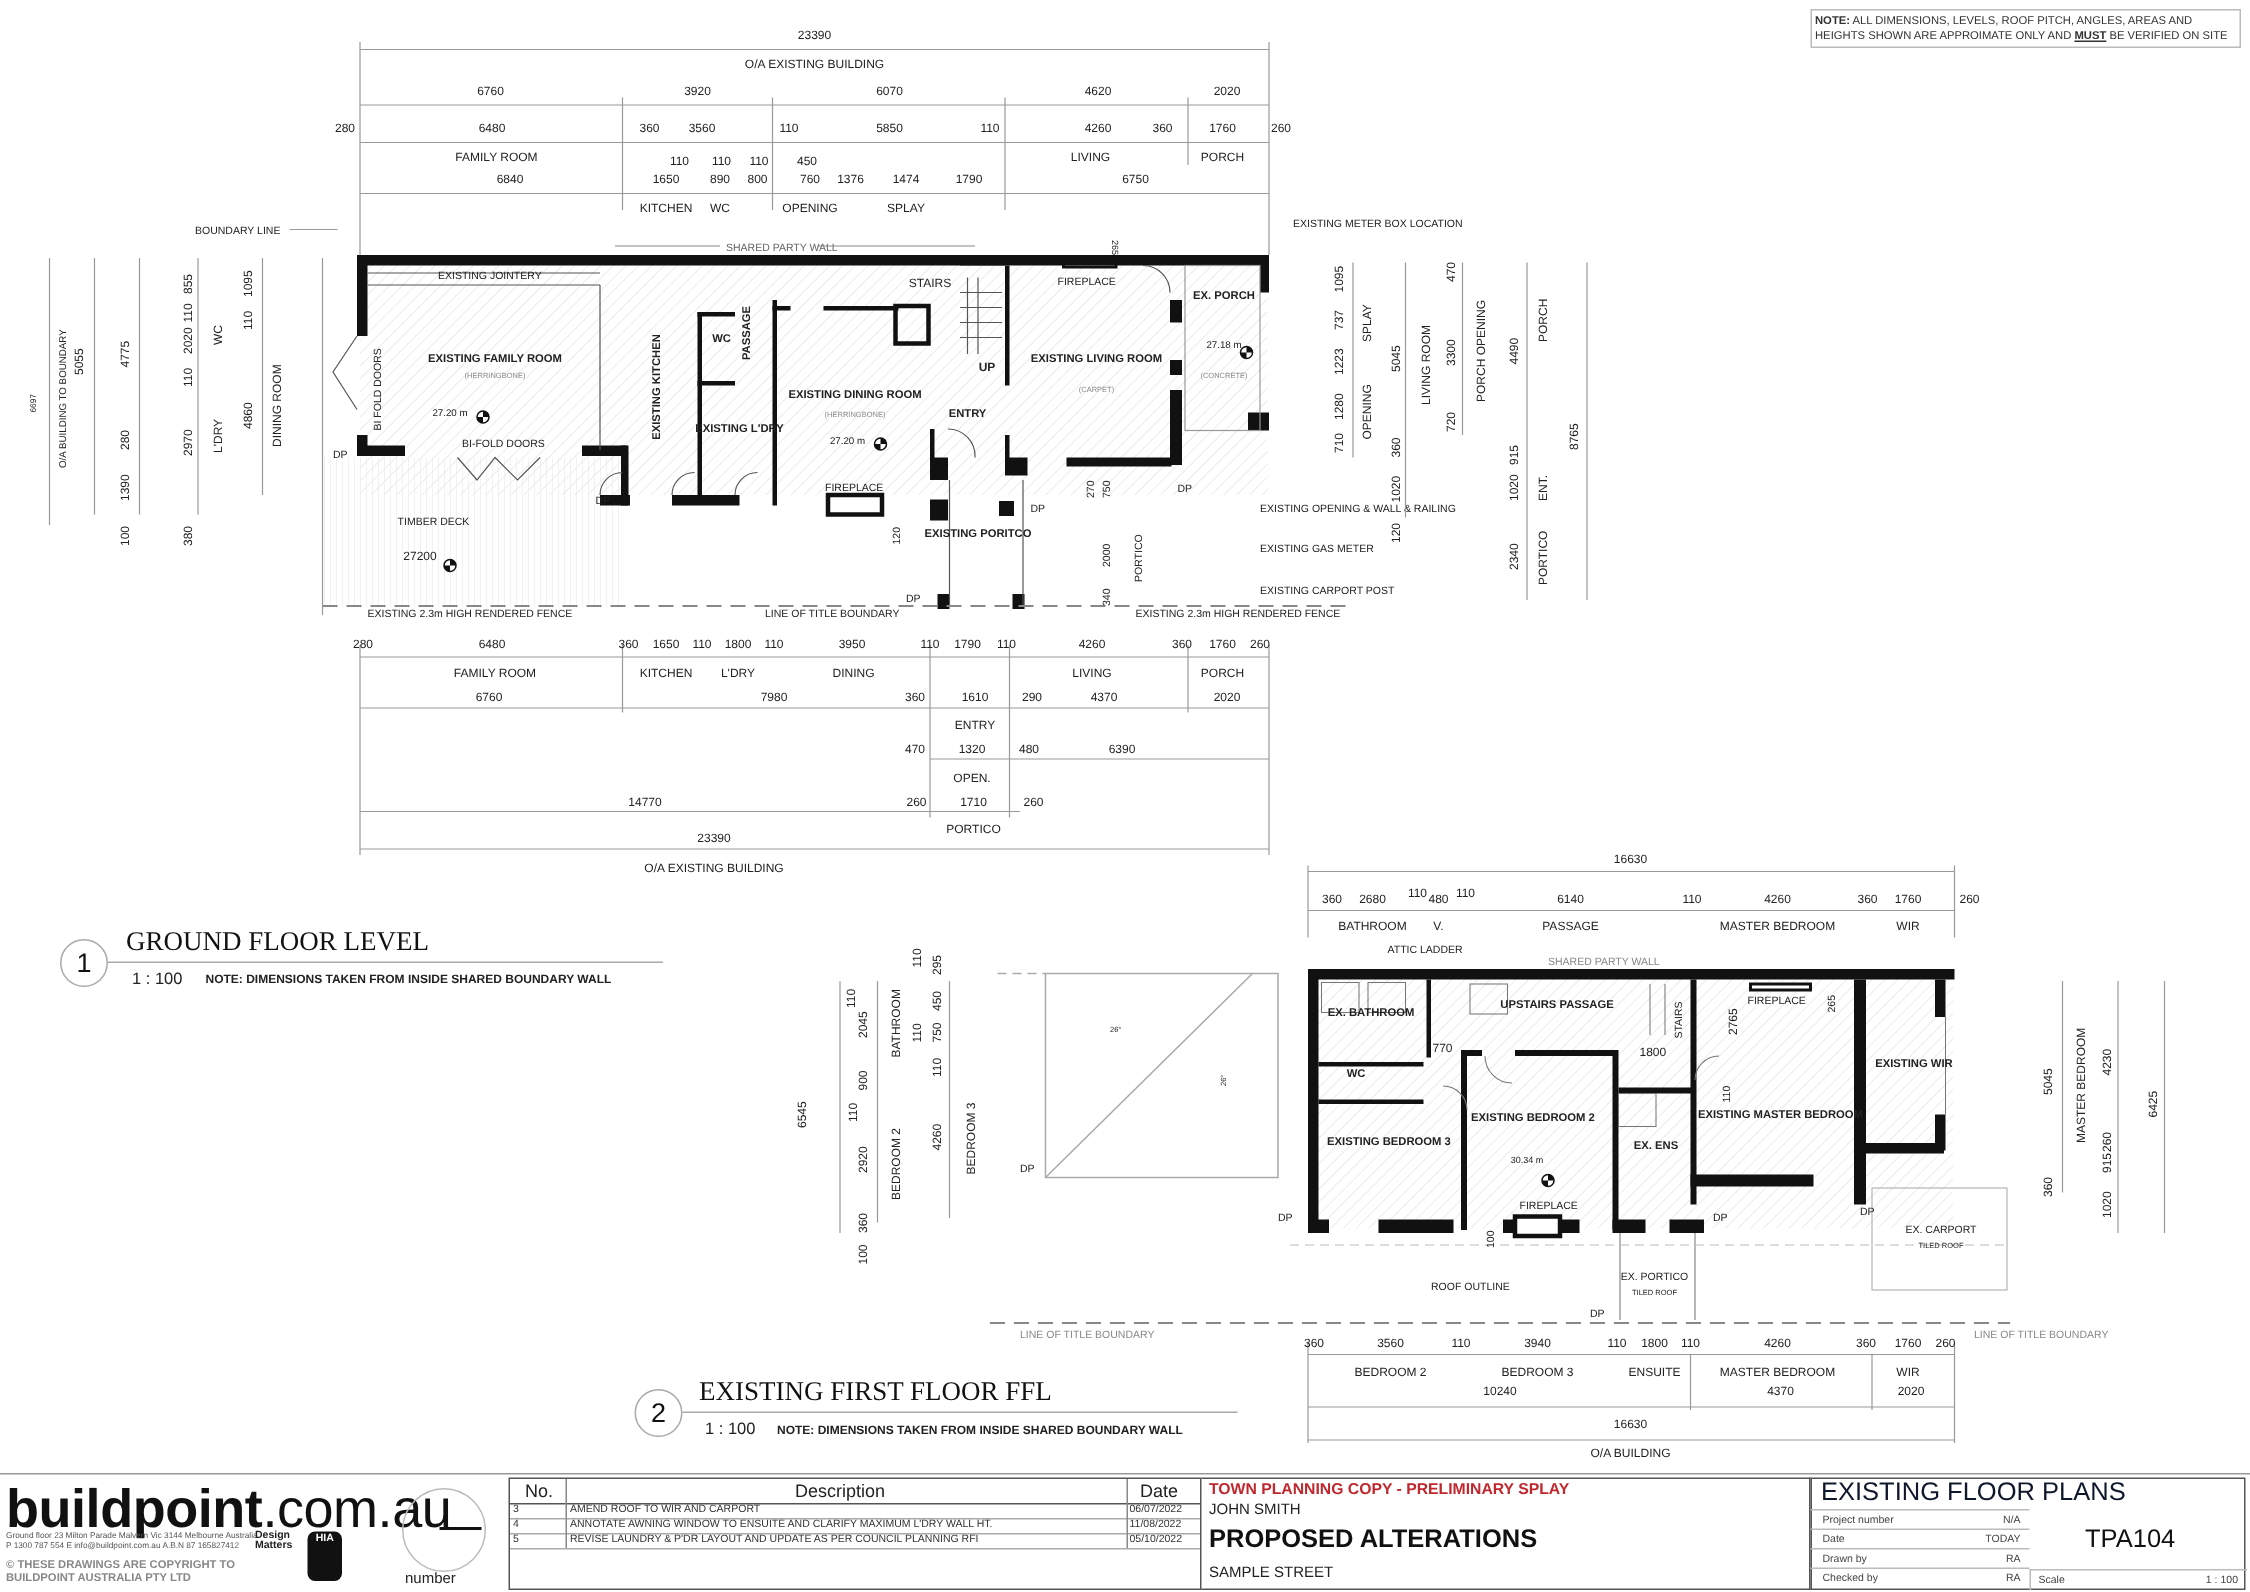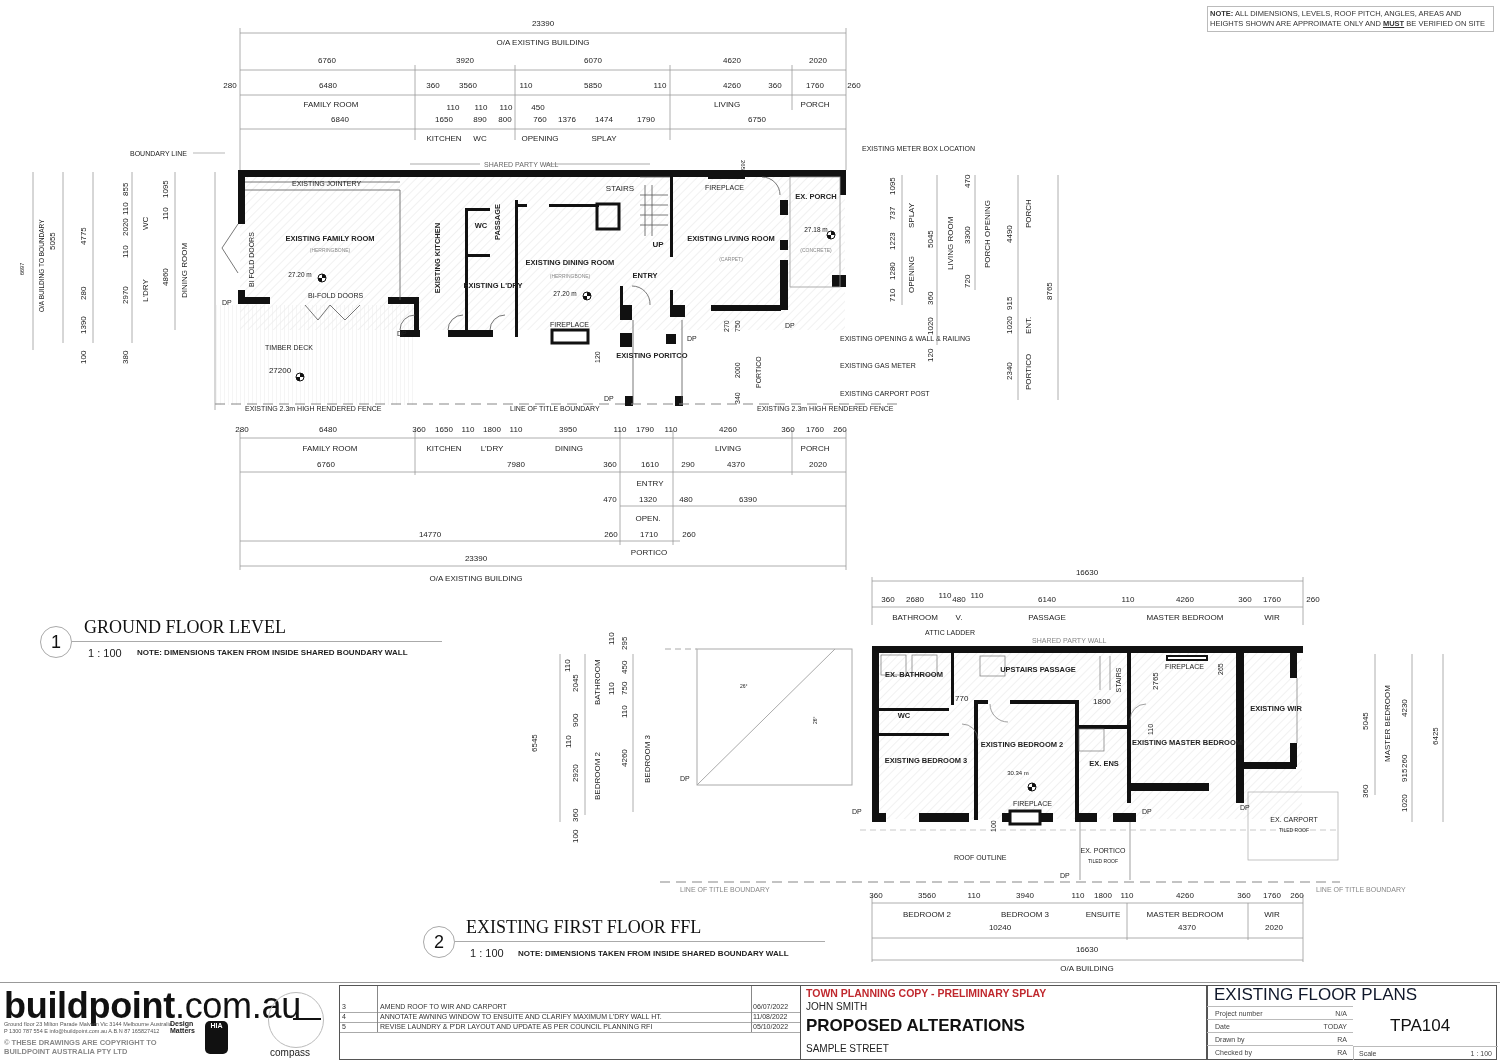--- a/index.html
+++ b/index.html
@@ -587,23 +587,28 @@
   <div class="brand"><b>buildpoint</b><span>.com.au</span></div>
   <div class="brand-addr">
     <div>Ground floor 23 Milton Parade Malvern Vic 3144 Melbourne Australia</div>
     <div>P 1300 787 554  E info@buildpoint.com.au  A.B.N 87 165827412</div>
   </div>
   <div class="brand-copy">© THESE DRAWINGS ARE COPYRIGHT TO BUILDPOINT AUSTRALIA PTY LTD</div>
   <div class="dm-logo">Design Matters</div>
   <div class="hia-logo">HIA</div>
   <div class="compass"></div>
   <div class="compass-needle"></div>
-  <div class="compass-lbl">compass</div>
+  <div class="compass-lbl">number</div>
 
   <div class="rev-table">
+    <div class="rev-head">
+      <span style="left:10px">No.</span>
+      <span style="left:190px">Description</span>
+      <span style="left:420px">Date</span>
+    </div>
     <div class="rev-row" style="top:16px">
       <span style="left:2px">3</span>
       <span style="left:40px">AMEND ROOF TO WIR AND CARPORT</span>
       <span style="left:413px">06/07/2022</span>
     </div>
     <div class="rev-row" style="top:26px">
       <span style="left:2px">4</span>
       <span style="left:40px">ANNOTATE AWNING WINDOW TO ENSUITE AND CLARIFY MAXIMUM L'DRY WALL HT.</span>
       <span style="left:413px">11/08/2022</span>
     </div>

